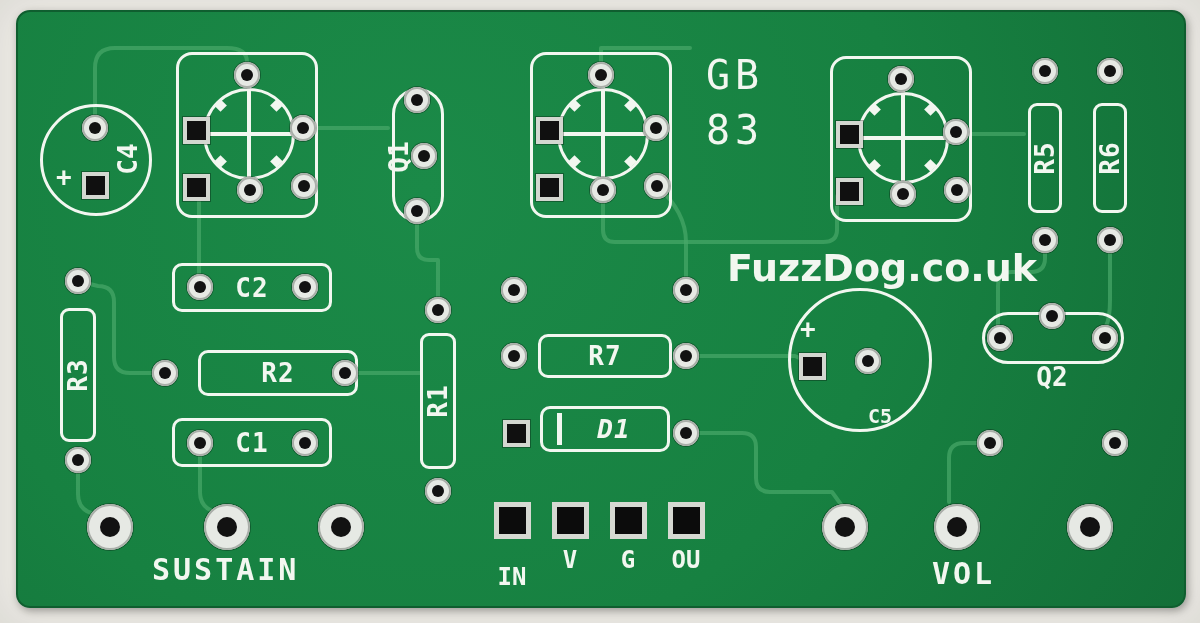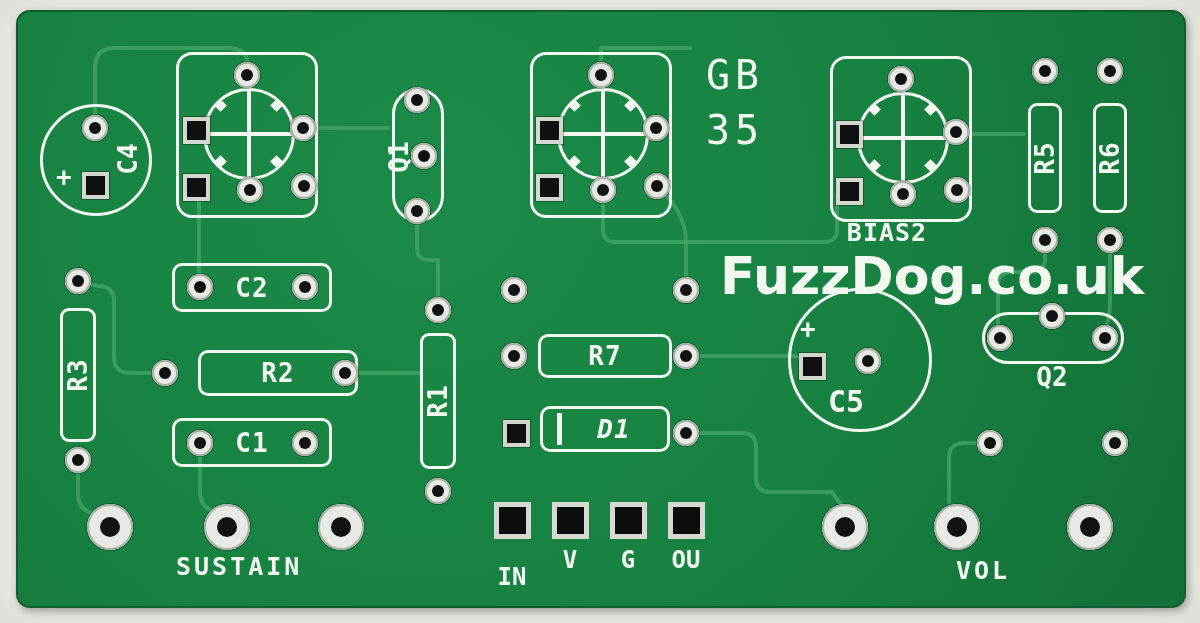--- a/index.html
+++ b/index.html
@@ -36,23 +36,23 @@
   .silk-box{position:absolute;border:3px solid var(--silk);border-radius:10px;
     box-sizing:border-box;display:flex;align-items:center;justify-content:center;}
   .silk-circle{position:absolute;border:3px solid var(--silk);border-radius:50%;box-sizing:border-box;}
   .silk-text{position:absolute;color:var(--silk);font-weight:bold;}
   .comp-label{color:var(--silk);font-weight:bold;font-size:26px;letter-spacing:1px;}
   .vrot{transform:rotate(-90deg);}
   .tp-cross-v{position:absolute;width:4px;background:var(--silk);}
   .tp-cross-h{position:absolute;height:4px;background:var(--silk);}
   .tp-circle{position:absolute;border:3px solid var(--silk);border-radius:50%;box-sizing:border-box;}
   .tp-dot{position:absolute;width:9px;height:9px;background:var(--silk);transform:rotate(45deg);}
-  .brand{font-family:"DejaVu Sans",sans-serif;font-weight:bold;font-size:52px;letter-spacing:0;}
+  .brand{font-family:"DejaVu Sans",sans-serif;font-weight:bold;font-size:38px;letter-spacing:0;margin-left:7px;}
   .model{font-size:40px;letter-spacing:5px;line-height:55px;font-weight:normal;}
-  .pot-label{font-size:25px;letter-spacing:3px;margin-left:24px;}
+  .pot-label{font-size:30px;letter-spacing:3px;}
   .trim-label{font-size:25px;letter-spacing:1px;width:116px;text-align:center;}
   .io-label{font-size:24px;width:44px;text-align:center;}
 </style>
 </head>
 <body>
 
 <div class="scene">
 
   <div class="board"></div>
 
@@ -102,35 +102,34 @@
 
   <div class="silk-box" style="left:830px;top:56px;width:142px;height:166px;border-radius:16px;">
     <div class="tp-circle" style="left:24px;top:33px;width:92px;height:92px;"></div>
     <div class="tp-cross-v" style="left:68px;top:23px;height:112px;"></div>
     <div class="tp-cross-h" style="left:12px;top:77px;width:112px;"></div>
     <div class="tp-dot" style="left:37px;top:46px;"></div>
     <div class="tp-dot" style="left:93px;top:46px;"></div>
     <div class="tp-dot" style="left:37px;top:102px;"></div>
     <div class="tp-dot" style="left:93px;top:102px;"></div>
   </div>
-  <div class="silk-text trim-label" style="left:829px;top:218px;">BIAS2</div>
 
   <div class="silk-box" style="left:392px;top:88px;width:52px;height:134px;border-radius:26px;"></div>
   <div class="silk-text vrot" style="left:378px;top:141px;width:44px;height:32px;font-size:26px;text-align:center;"><span>Q1</span></div>
 
   <div class="silk-box" style="left:1028px;top:103px;width:34px;height:110px;border-radius:9px;">
     <span class="comp-label vrot">R5</span>
   </div>
   <div class="silk-box" style="left:1093px;top:103px;width:34px;height:110px;border-radius:9px;">
     <span class="comp-label vrot">R6</span>
   </div>
 
   <div class="silk-text model" style="left:706px;top:48px;">
     <div>GB</div>
-    <div>35</div>
+    <div>83</div>
   </div>
   <div class="silk-text brand" style="left:720px;top:246px;">FuzzDog.co.uk</div>
 
   <div class="silk-box" style="left:172px;top:263px;width:160px;height:49px;">
     <span class="comp-label">C2</span>
   </div>
   <div class="silk-box" style="left:198px;top:350px;width:160px;height:46px;">
     <span class="comp-label">R2</span>
   </div>
   <div class="silk-box" style="left:172px;top:418px;width:160px;height:49px;">
@@ -146,21 +145,21 @@
   <div class="silk-box" style="left:538px;top:334px;width:134px;height:44px;">
     <span class="comp-label">R7</span>
   </div>
   <div class="silk-box" style="left:540px;top:406px;width:130px;height:46px;font-style:italic;">
     <div style="position:absolute;left:14px;top:4px;bottom:4px;width:5px;background:var(--silk);"></div>
     <span class="comp-label" style="padding-left:18px;">D1</span>
   </div>
 
   <div class="silk-circle" style="left:788px;top:288px;width:144px;height:144px;"></div>
   <div class="silk-text" style="left:800px;top:314px;font-size:26px;">+</div>
-  <div class="silk-text" style="left:828px;top:384px;width:64px;text-align:left;font-size:30px;">C5</div>
+  <div class="silk-text" style="left:828px;top:404px;width:64px;text-align:right;font-size:20px;">C5</div>
 
   <div class="silk-box" style="left:982px;top:312px;width:142px;height:52px;border-radius:26px;"></div>
   <div class="silk-text" style="left:1022px;top:362px;width:60px;text-align:center;font-size:26px;">Q2</div>
 
 
   <div class="silk-text pot-label" style="left:152px;top:552px;">SUSTAIN</div>
   <div class="silk-text pot-label" style="left:932px;top:556px;">VOL</div>
 
   <div class="silk-text io-label" style="left:490px;top:563px;">IN</div>
   <div class="silk-text io-label" style="left:548px;top:546px;">V</div>

